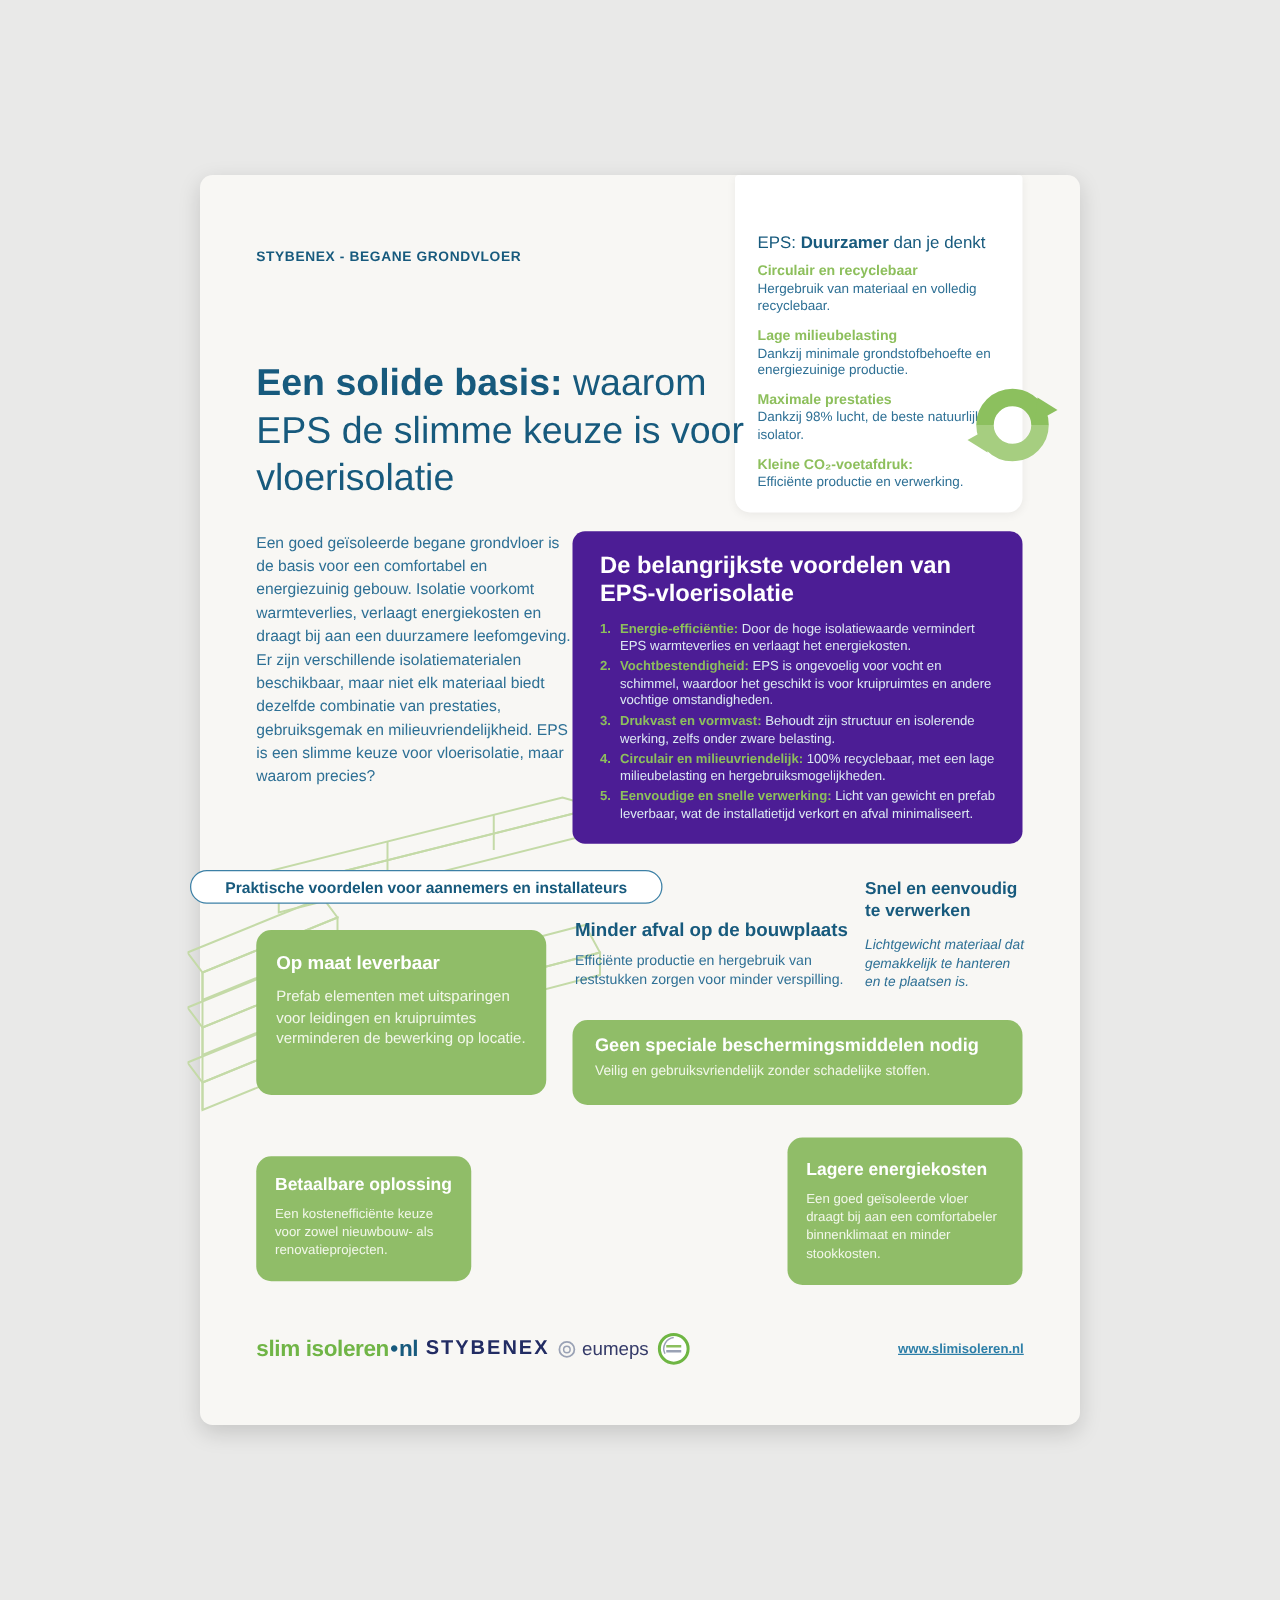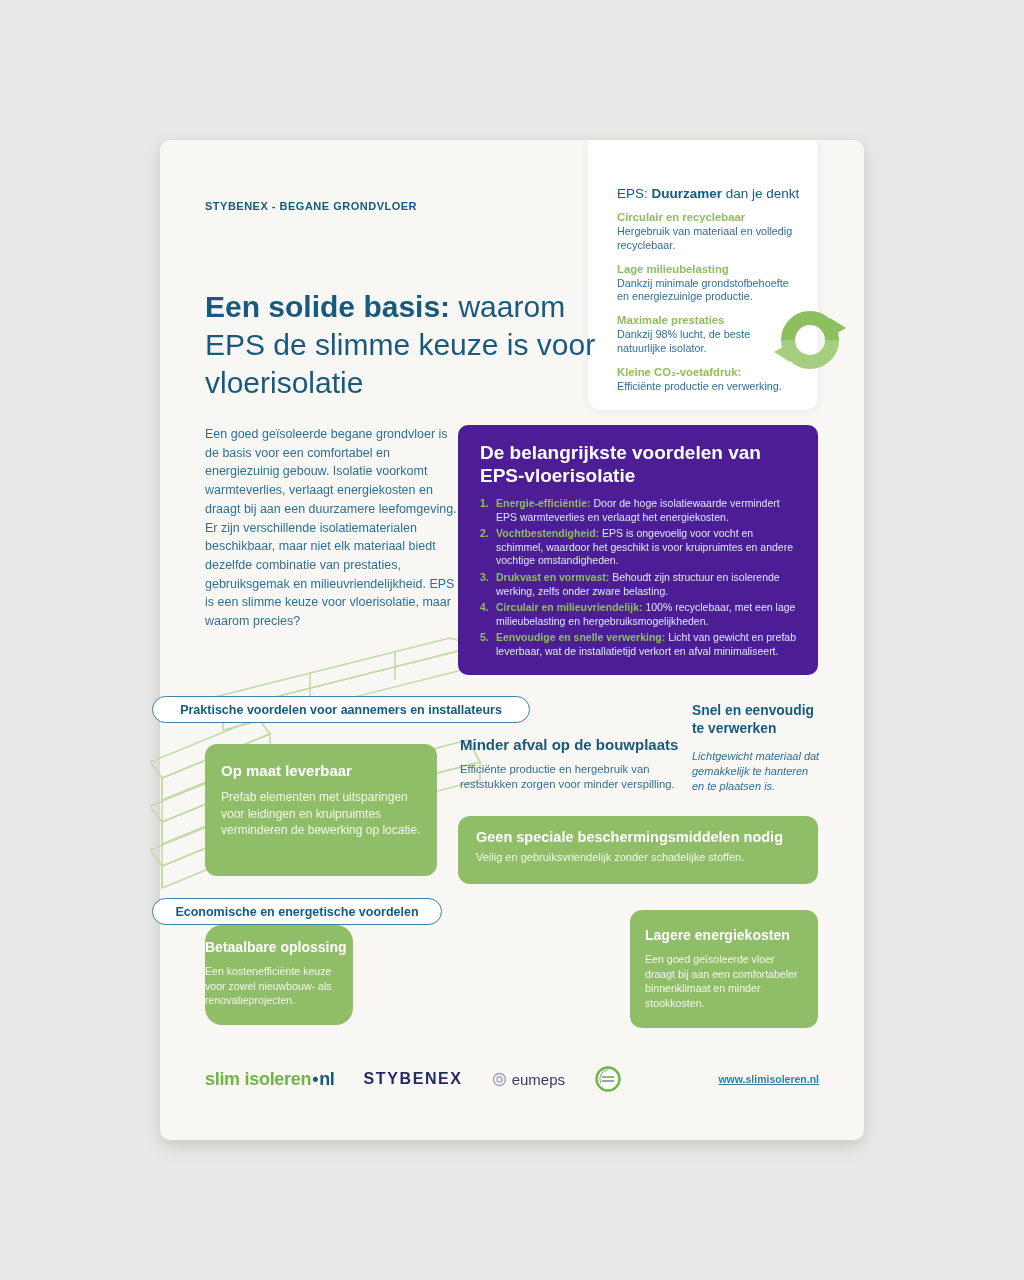--- a/index.html
+++ b/index.html
@@ -6,21 +6,21 @@
   .canvas{position:relative;width:1024px;height:1280px;background:#e9e9e8;font-family:"Liberation Sans",sans-serif;overflow:hidden;}
   .page{position:absolute;left:160px;top:140px;width:704px;height:1000px;background:#f8f7f4;border-radius:10px;box-shadow:0 6px 18px rgba(0,0,0,.15);}
 
   .illus{position:absolute;left:-10px;top:470px;width:500px;height:450px;z-index:0;pointer-events:none;}
   .illus path,.illus line{fill:none;stroke:#c4daa7;stroke-width:1.6;}
 
   .eyebrow{position:absolute;left:45px;top:60px;font-size:11px;letter-spacing:.5px;color:#175a7d;z-index:2;}
   .eyebrow .pfx{font-weight:700;}
   .eyebrow .b{font-weight:700;}
 
-  .sidebar{position:absolute;left:428px;top:0;width:230px;height:270px;background:#ffffff;border-radius:3px 3px 12px 12px;box-shadow:0 2px 8px rgba(0,0,0,.06);padding:46px 18px 0 29px;box-sizing:border-box;z-index:1;}
+  .sidebar{position:absolute;left:428px;top:0;width:230px;height:270px;background:#ffffff;border-radius:3px 3px 12px 12px;box-shadow:0 2px 8px rgba(0,0,0,.06);padding:46px 18px 0 18px;box-sizing:border-box;z-index:1;}
   .sb-title{font-size:13.5px;color:#175a7d;margin:0 0 4px 0;font-weight:400;}
   .sb-title .b{font-weight:700;}
   .sb-item{margin-top:9px;}
   .sb-item .lab{display:block;font-size:11.3px;font-weight:700;color:#8dbf5c;line-height:14px;}
   .sb-item .txt{display:block;font-size:10.8px;line-height:13.8px;color:#2e7095;margin-top:1px;}
 
   .recycle{position:absolute;left:612px;top:162px;width:76px;height:76px;z-index:3;}
 
   .title{position:absolute;left:45px;top:148px;width:392px;margin:0;font-size:30px;line-height:38px;color:#175a7d;font-weight:400;z-index:1;}
   .title .b{font-weight:700;}
@@ -53,26 +53,26 @@
   .snel{left:532px;top:562px;width:130px;}
   .snel h3{margin:0;font-size:13.8px;line-height:18px;color:#175a7d;font-weight:700;}
   .snel p{margin:11px 0 0 0;font-size:11px;line-height:15px;color:#2e7095;font-style:italic;}
 
   .bescherming{left:298px;top:676px;width:360px;height:68px;padding:13px 18px;}
   .bescherming h3{font-size:14.5px;}
   .bescherming p{font-size:11px;margin:6px 0 0 0;}
 
   .eco h3{font-size:14px;}
   .eco p{font-size:10.6px;line-height:14.5px;margin:9px 0 0 0;}
-  .eco0{left:45px;top:785px;width:148px;height:100px;padding:14px 0;border-radius:17px;}
+  .eco0{left:45px;top:785px;width:172px;height:100px;padding:14px 15px;}
   .eco1{left:250px;top:768px;width:196px;height:120px;padding:17px 15px;}
   .eco2{left:470px;top:770px;width:188px;height:118px;padding:17px 15px;}
 
   .footer{position:absolute;left:45px;right:45px;top:924px;height:30px;display:flex;align-items:center;z-index:1;}
-  .logos{display:flex;align-items:center;gap:29px;}
+  .logos{display:flex;align-items:center;gap:6px;}
   .slim{font-size:18px;font-weight:700;letter-spacing:-0.3px;}
   .slim .g{color:#70b546;}
   .slim .d{color:#175a7d;margin:0 1px;}
   .slim .n{color:#175a7d;}
   .stybenex{font-size:16px;font-weight:700;letter-spacing:1.6px;color:#222c63;}
   .eumeps{display:flex;align-items:center;gap:5px;color:#343a68;font-size:15px;font-weight:400;}
   .badge{width:28px;height:28px;}
   .site-link{margin-left:auto;font-size:10.5px;font-weight:700;color:#2e7fa8;text-decoration:underline;cursor:pointer;}
 </style>
 </head>
@@ -173,21 +173,20 @@
     <div class="tblock snel">
       <h3>Snel en eenvoudig te verwerken</h3>
       <p>Lichtgewicht materiaal dat gemakkelijk te hanteren en te plaatsen is.</p>
     </div>
 
     <div class="gbox bescherming">
       <h3>Geen speciale beschermingsmiddelen nodig</h3>
       <p>Veilig en gebruiksvriendelijk zonder schadelijke stoffen.</p>
     </div>
 
-    <div class="pill pill2">Economische en energetische voordelen</div>
 
     <div class="gbox eco eco0">
       <h3>Betaalbare oplossing</h3>
       <p>Een kostenefficiënte keuze voor zowel nieuwbouw- als renovatieprojecten.</p>
     </div>
     <div class="gbox eco eco2">
       <h3>Lagere energiekosten</h3>
       <p>Een goed geïsoleerde vloer draagt bij aan een comfortabeler binnenklimaat en minder stookkosten.</p>
     </div>
 

